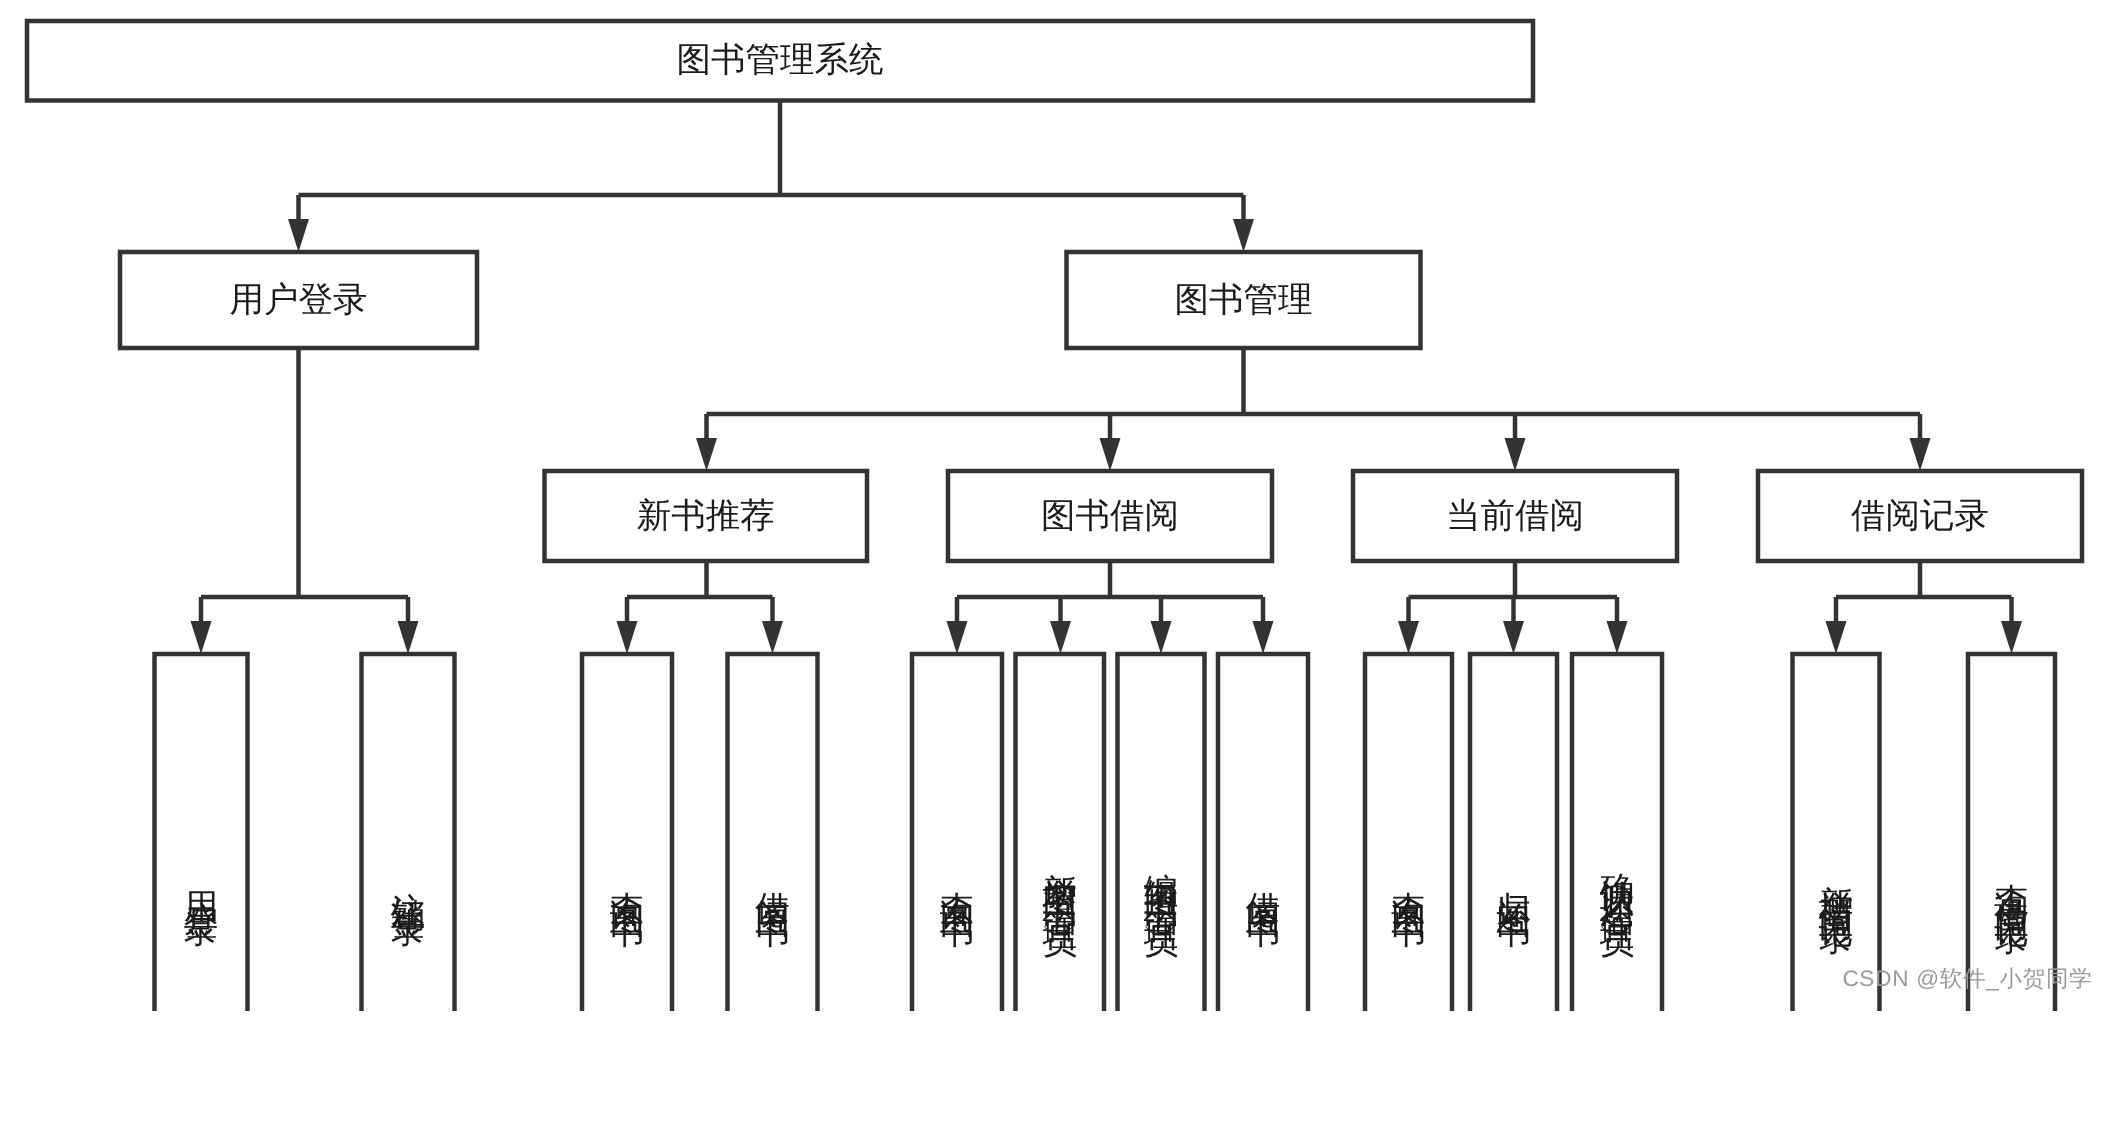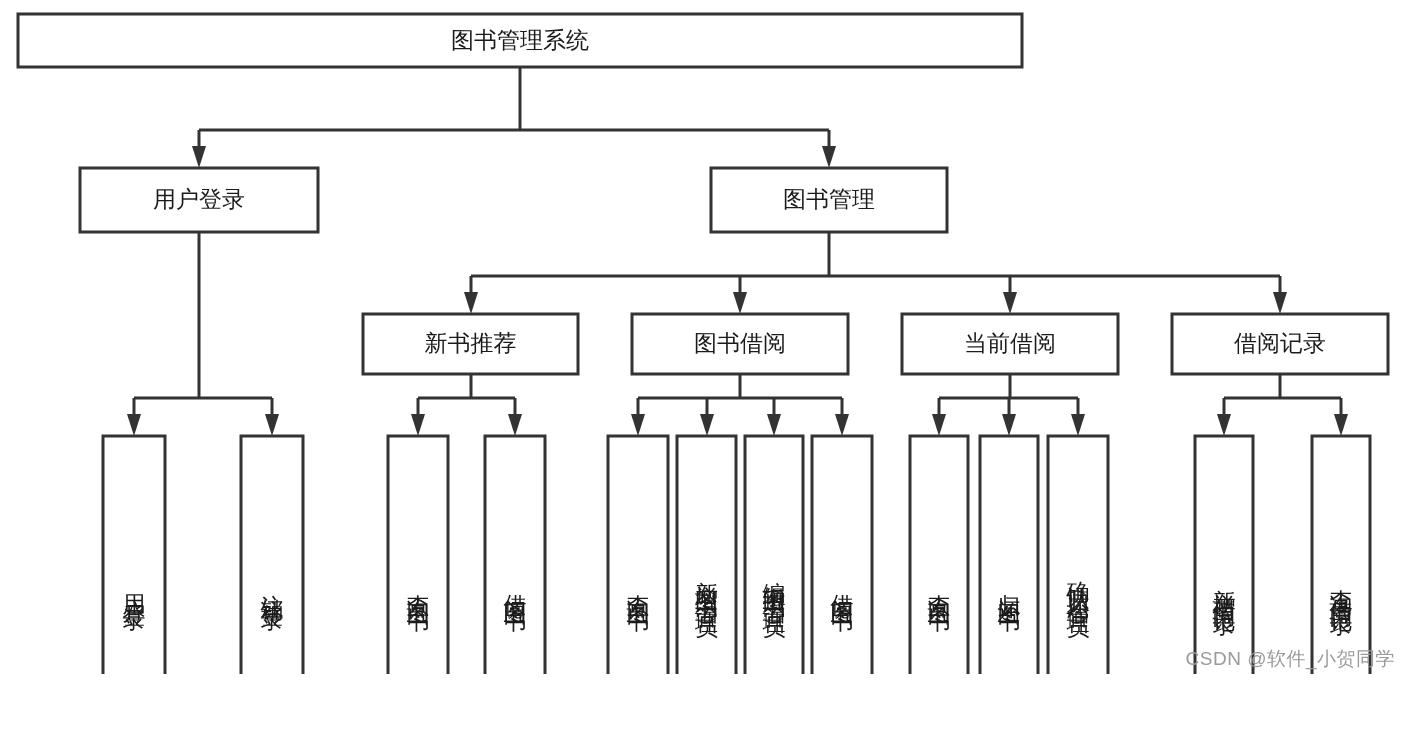--- a/index.html
+++ b/index.html
@@ -59,23 +59,23 @@
     letter-spacing: 5px;
     white-space: nowrap;
     display: flex;
     align-items: center;
     justify-content: center;
     pointer-events: none;
   }
   .watermark {
     position: absolute;
     right: 10px;
-    bottom: 2px;
-    font-family: "Liberation Sans", "DejaVu Sans", sans-serif;
-    font-size: 19px;
+    bottom: 12px;
+    font-family: "Liberation Sans", "DejaVu Sans", sans-serif;
+    font-size: 15px;
     color: #9a9a9a;
     white-space: nowrap;
     letter-spacing: 0.5px;
   }
 </style>
 </head>
 <body>
 
 <div id="diagram-root">
 

